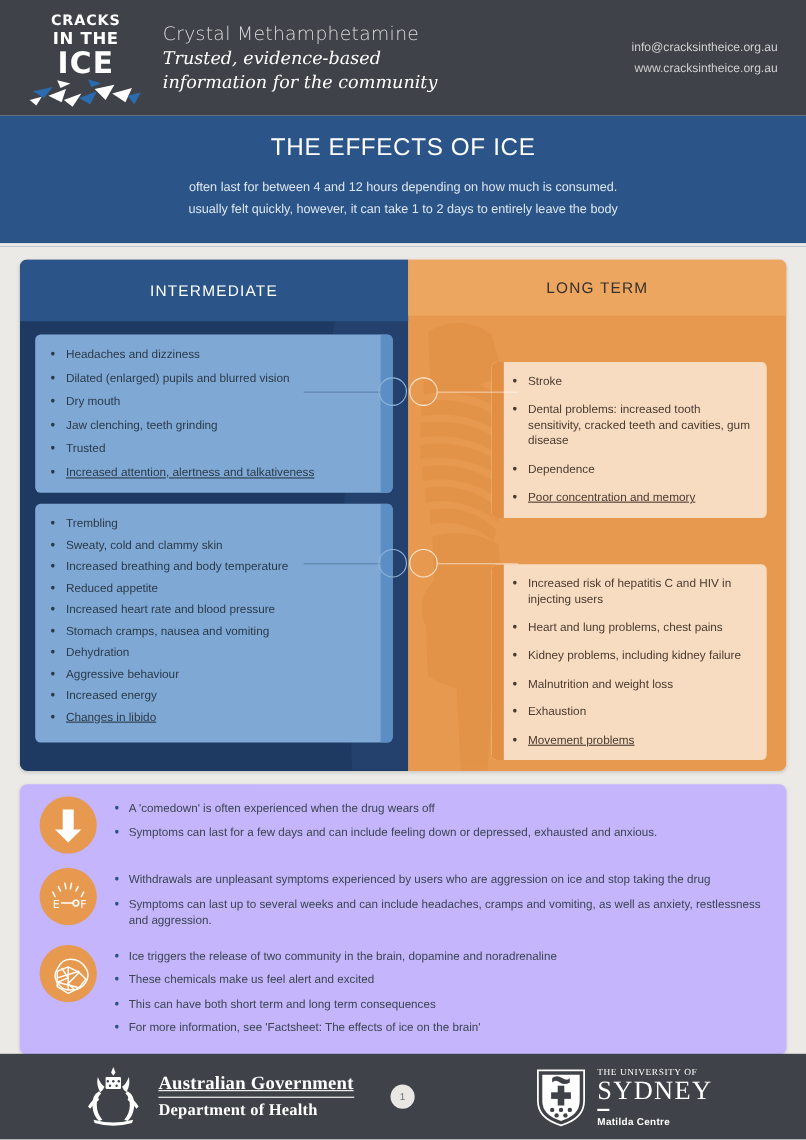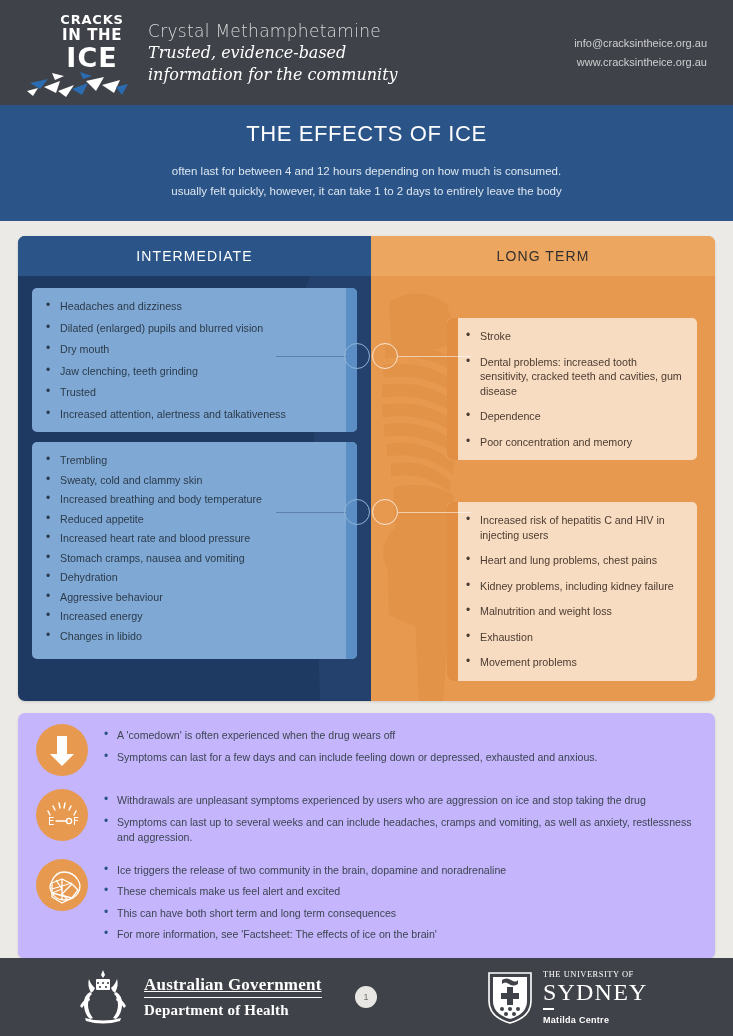--- a/index.html
+++ b/index.html
@@ -11,21 +11,21 @@
   }
   .page { position: relative; width: 733px; height: 1036px; background: #eceae6; }
 
   
   .topbar {
     position: relative; height: 105px; background: #3f4248;
     display: flex; align-items: center; padding: 0 22px;
   }
   .logo-box { width: 108px; height: 92px; position: relative; flex: 0 0 auto; }
   .logo-stack {
-    position: absolute; left: 20px; top: 6px; width: 100px;
+    position: absolute; left: 6px; top: 6px; width: 100px;
     display: flex; flex-direction: column; align-items: center;
   }
   .logo-l1 {
     font-weight: bold; color: #ffffff; font-size: 13px; letter-spacing: .8px;
     line-height: 13px; font-family: "DejaVu Sans", sans-serif;
   }
   .logo-l2 {
     font-weight: bold; color: #ffffff; font-size: 15px; letter-spacing: .6px;
     line-height: 16px; font-family: "DejaVu Sans", sans-serif; margin-top: 1px;
   }
@@ -67,21 +67,21 @@
   .panel {
     position: relative; margin: 12px 18px 0; height: 465px;
     border-radius: 7px; overflow: hidden; display: flex;
     box-shadow: 0 1px 3px rgba(0,0,0,.13);
   }
   .col { position: relative; display: flex; flex-direction: column; }
   .col-mid { flex: 0 0 353px; background: #1e3a63; }
   .col-long { flex: 1 1 auto; background: #e79a4f; }
 
   .col-head {
-    height: 40px; display: flex; align-items: center; justify-content: center;
+    height: 56px; display: flex; align-items: center; justify-content: center;
     font-size: 14px; letter-spacing: 1.1px; font-weight: normal; position: relative; z-index: 3;
   }
   .col-mid .col-head { background: #2b5588; color: #ffffff; }
   .col-long .col-head { background: #eda65f; color: #33302e; }
 
   .col-body { position: relative; flex: 1 1 auto; padding: 12px 14px 0; z-index: 3; }
   .col-long .col-body { padding: 12px 18px 0 76px; }
 
   
   .skeleton { position: absolute; left: 0; top: 0; width: 100%; height: 100%; z-index: 1; pointer-events: none; }
@@ -99,21 +99,21 @@
   .card-peach { background: #f8dcc2; padding: 11px 14px 11px 18px; }
   .card-peach::before {
     content: ""; position: absolute; left: 0; top: 0; width: 11px; height: 100%;
     background: #e28e43;
   }
   .card ul { list-style: none; }
   .card li {
     position: relative; padding-left: 15px; font-size: 10.7px; line-height: 14.5px;
     color: #2b3a4a; margin-bottom: 7px;
   }
-  .card li:last-child { margin-bottom: 0; }
+  .card li:last-child { margin-bottom: 0; text-decoration: underline; }
   .card li::before {
     content: "\2022"; position: absolute; left: 1px; top: -1px; font-size: 12px;
   }
   .card-peach li { color: #4a3b30; margin-bottom: 11px; }
   .card-blue.tight li { margin-bottom: 5px; }
 
   
   .conn { position: absolute; z-index: 4; pointer-events: none; }
   .conn-circle {
     position: absolute; width: 26px; height: 26px; border-radius: 50%;

